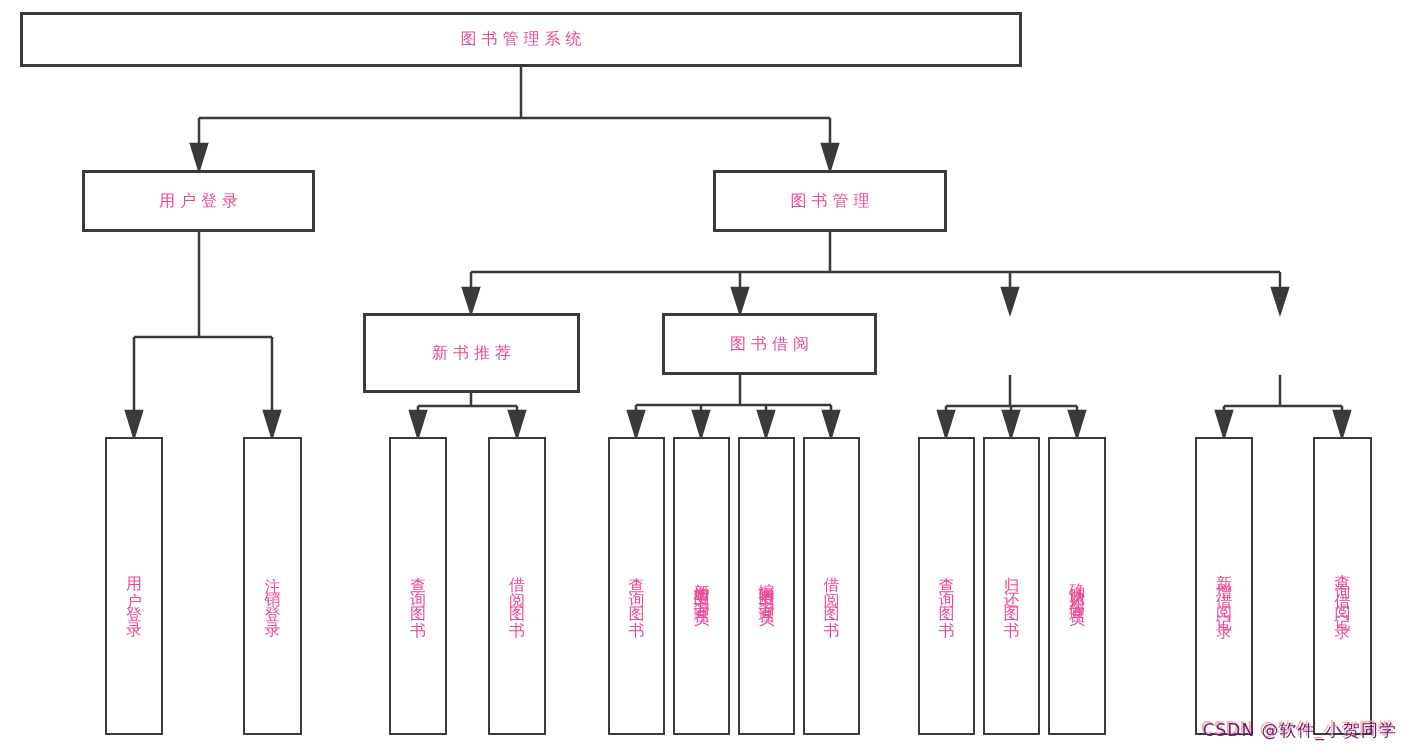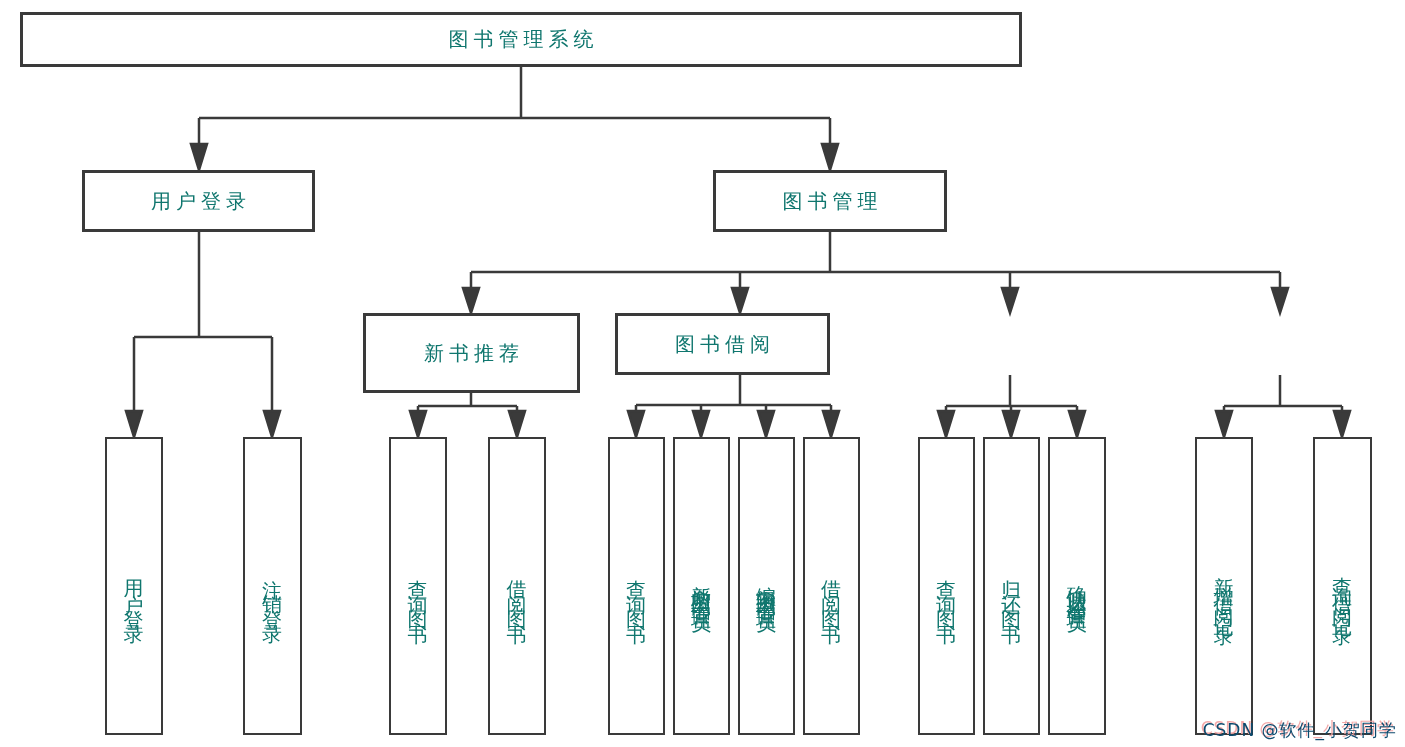--- a/index.html
+++ b/index.html
@@ -12,39 +12,39 @@
   }
   .connectors{position:absolute;left:0;top:0;z-index:1;}
   .box{
     position:absolute;
     box-sizing:border-box;
     background:#ffffff;
     border:3px solid #3a3a3a;
     display:flex;
     align-items:center;
     justify-content:center;
-    color:#0f766e;
-    font-size:20px;
+    color:#ec4899;
+    font-size:16px;
     z-index:2;
   }
   .hlabel{letter-spacing:5px;margin-inline-end:-5px;white-space:nowrap;}
   .leaf{
     border-width:2px;
     writing-mode:vertical-rl;
   }
   .leaf span{line-height:1;}
   .ls-s{letter-spacing:15px;margin-inline-end:-15px;}
   .ls-m{letter-spacing:10px;margin-inline-end:-10px;}
   .ls-l{letter-spacing:4px;margin-inline-end:-4px;}
   .watermark{
     position:absolute;
     top:719px;right:8px;
     font-size:17px;
     letter-spacing:1px;
-    color:#0c4a6e;
+    color:#701a75;
     text-shadow:-2px -2px 0 #f3a9a9;
     z-index:3;
     white-space:nowrap;
   }
 </style>
 </head>
 <body>
 
 <div class="canvas">
 
@@ -107,21 +107,21 @@
   <div class="box" style="left:82px;top:170px;width:233px;height:62px">
     <span class="hlabel">用户登录</span>
   </div>
   <div class="box" style="left:713px;top:170px;width:234px;height:62px">
     <span class="hlabel">图书管理</span>
   </div>
 
   <div class="box" style="left:363px;top:313px;width:217px;height:80px">
     <span class="hlabel">新书推荐</span>
   </div>
-  <div class="box" style="left:615px;top:313px;width:215px;height:62px">
+  <div class="box" style="left:662px;top:313px;width:215px;height:62px">
     <span class="hlabel">图书借阅</span>
   </div>
 
   <div class="box leaf" style="left:105px;top:437px;width:58px;height:298px">
     <span class="ls-s">用户登录</span>
   </div>
   <div class="box leaf" style="left:243px;top:437px;width:59px;height:298px">
     <span class="ls-s">注销登录</span>
   </div>
 

